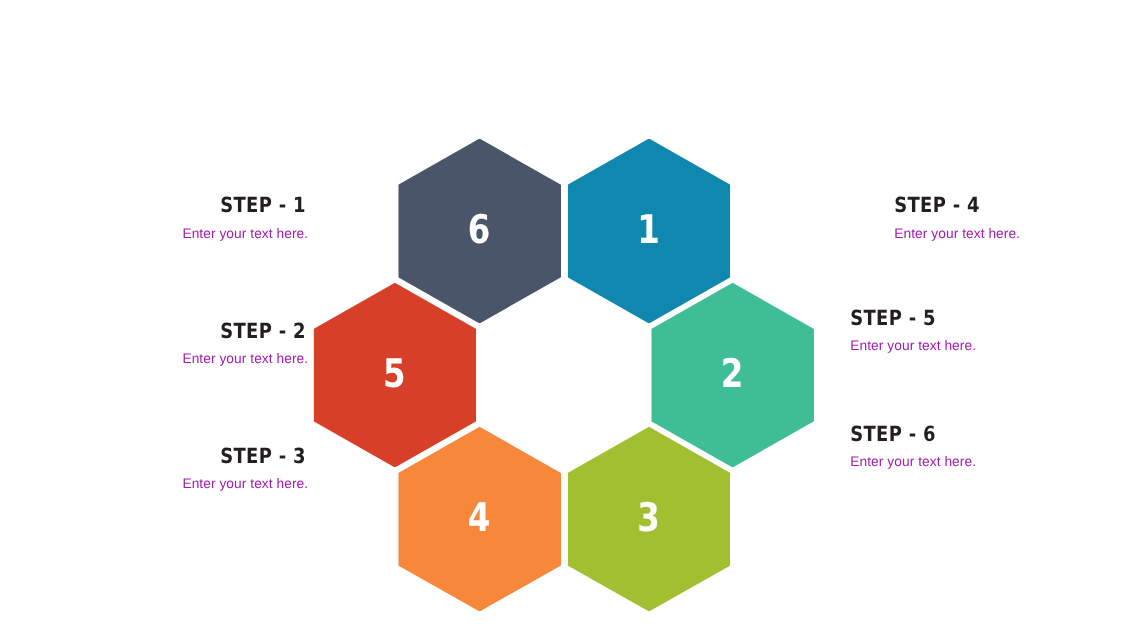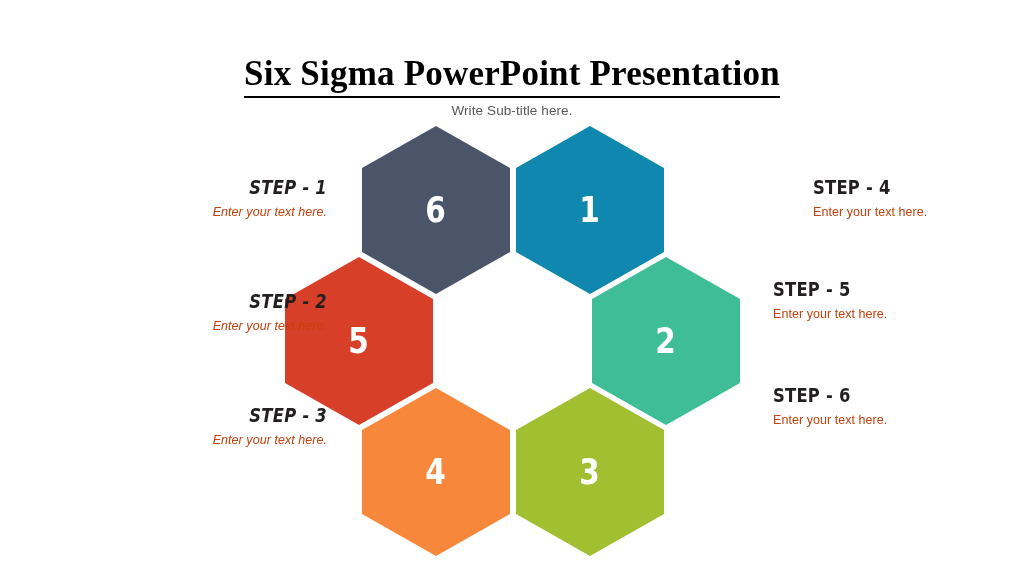--- a/index.html
+++ b/index.html
@@ -79,58 +79,54 @@
   #hex-5 { left: 285px; top: 257px; }
   #hex-2 { left: 592px; top: 257px; }
   #hex-4 { left: 362px; top: 388px; }
   #hex-3 { left: 516px; top: 388px; }
 
   
   .step {
     position: absolute;
     width: 230px;
   }
-  .step-left  { text-align: right; left: 97px; font-style: italic; }
+  .step-left  { text-align: center; left: 108px; }
   .step-right { text-align: left;  left: 773px; }
   .step-title {
     font-family: "DejaVu Sans", sans-serif;
     font-weight: bold;
     font-size: 19px;
     line-height: 22px;
     color: #231f20;
     letter-spacing: 0.3px;
     transform: scaleX(0.86);
     transform-origin: inherit;
   }
   .step-left .step-title  { transform-origin: right center; }
   .step-right .step-title { transform-origin: left center; }
   .step-desc {
     font-size: 12.5px;
     line-height: 16px;
-    color: #c2410c;
+    color: #a21caf;
     margin-top: 6px;
     letter-spacing: 0.05px;
   }
 
   #step-1 { top: 176px; }
   #step-2 { top: 290px; }
   #step-3 { top: 404px; }
   #step-4 { top: 176px; margin-left: 40px; }
   #step-5 { top: 278px; }
   #step-6 { top: 384px; }
 </style>
 </head>
 <body>
 
 <div id="slide" style="background-color: rgb(255, 255, 255);">
 
-  <div id="title-block">
-    <div id="slide-title">Six Sigma PowerPoint Presentation</div>
-  </div>
-  <div id="slide-subtitle">Write Sub-title here.</div>
 
   <div id="hex-cluster">
 
     <div class="hex" id="hex-6" style="background-color: rgb(74, 85, 105);">
       <span class="hex-num">6</span>
     </div>
 
     <div class="hex" id="hex-1" style="background-color: rgb(15, 135, 174);">
       <span class="hex-num">1</span>
     </div>

